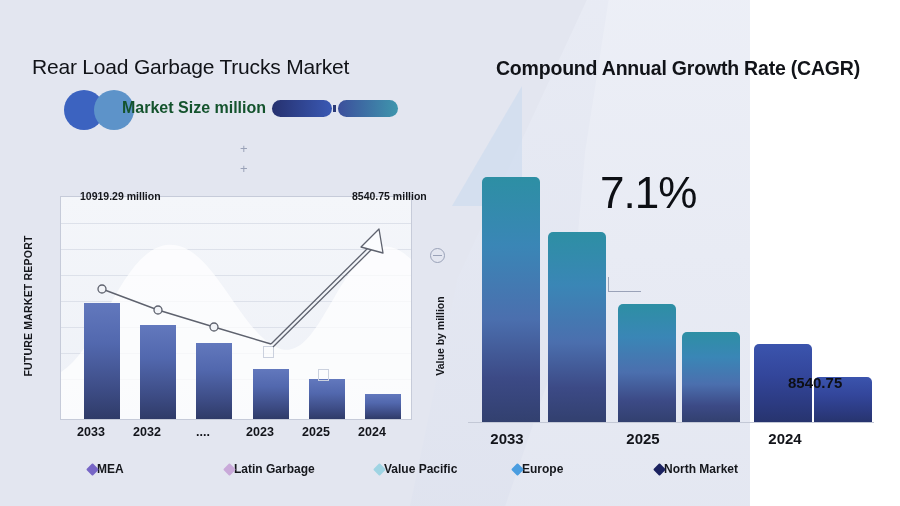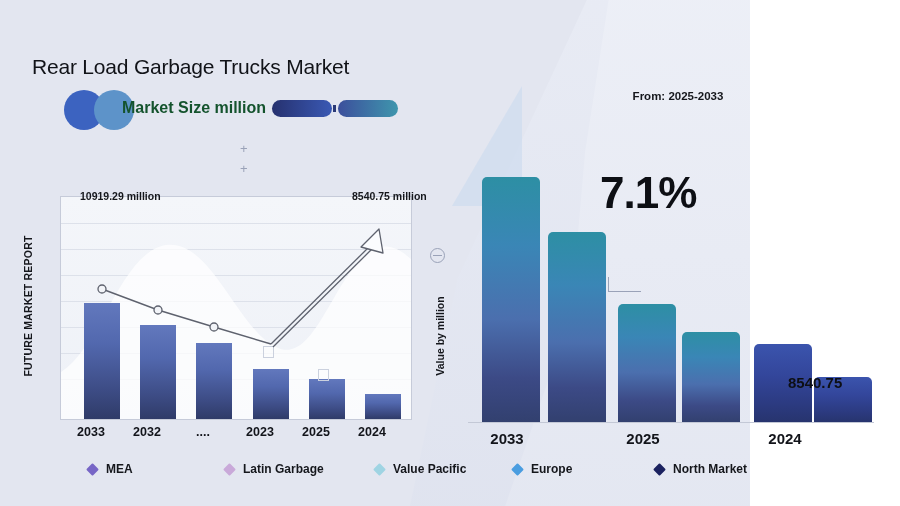--- a/index.html
+++ b/index.html
@@ -143,41 +143,41 @@
     position:absolute;left:468px;top:57px;width:420px;z-index:6;
     font-size:19.5px;font-weight:bold;color:#111318;text-align:center;
     letter-spacing:-.2px;white-space:nowrap;
   }
   .sub-right{
     position:absolute;left:468px;top:90px;width:420px;z-index:6;
     font-size:11.5px;font-weight:bold;color:#15171c;text-align:center;
   }
   .cagr-big{
     position:absolute;left:600px;top:168px;z-index:7;
-    font-size:44px;font-weight:bold;color:#0d0f14;letter-spacing:-1px;
+    font-size:44px;font-weight:normal;color:#0d0f14;letter-spacing:-1px;
   }
   .cagr-sub{
     position:absolute;left:640px;top:212px;z-index:7;
     font-size:12.5px;font-weight:bold;color:#15171c;white-space:nowrap;
   }
   .rval{
     position:absolute;left:788px;top:374px;z-index:8;
     font-size:15px;font-weight:bold;color:#0d0f14;white-space:nowrap;
   }
   .bracket{
     position:absolute;left:608px;top:277px;width:32px;height:14px;
     border-left:1.5px solid #9aa2b8;border-bottom:1.5px solid #9aa2b8;
     z-index:6;
   }
 
   
   .legend{
     position:absolute;left:0;top:462px;width:900px;height:28px;z-index:9;
   }
-  .lg-item{position:absolute;display:flex;align-items:center;gap:9px;}
+  .lg-item{position:absolute;display:flex;align-items:center;}
   .lg-dot{width:9px;height:9px;transform:rotate(45deg);border-radius:1px;}
   .lg-text{font-size:12px;font-weight:bold;color:#15171c;white-space:nowrap;}
 </style>
 </head>
 <body>
 
 <div id="root">
 
   <div class="wedge-white"></div>
   <div class="wedge-soft"></div>
@@ -241,21 +241,21 @@
   <div class="ylab-right">Value by million</div>
   <div class="minus-circle"></div>
 
   <div class="xlab" style="left:63px;  width:56px;">2033</div>
   <div class="xlab" style="left:119px; width:56px;">2032</div>
   <div class="xlab" style="left:175px; width:56px;">....</div>
   <div class="xlab" style="left:232px; width:56px;">2023</div>
   <div class="xlab" style="left:288px; width:56px;">2025</div>
   <div class="xlab" style="left:344px; width:56px;">2024</div>
 
-  <div class="sub-right">From: 2025-2033</div>
+  <div class="title-right">Compound Annual Growth Rate (CAGR)</div>
 
   <div class="rchart">
     <div class="rbar" style="left:12px;  width:58px;  height:245px;"></div>
     <div class="rbar" style="left:78px;  width:58px;  height:190px;"></div>
     <div class="rbar" style="left:148px; width:58px;  height:118px;"></div>
     <div class="rbar" style="left:212px; width:58px;  height:90px;"></div>
     <div class="rbar navy" style="left:284px; width:58px;  height:78px;"></div>
     <div class="rbar navy" style="left:344px; width:58px;  height:45px;"></div>
   </div>
   <div class="rbaseline"></div>

